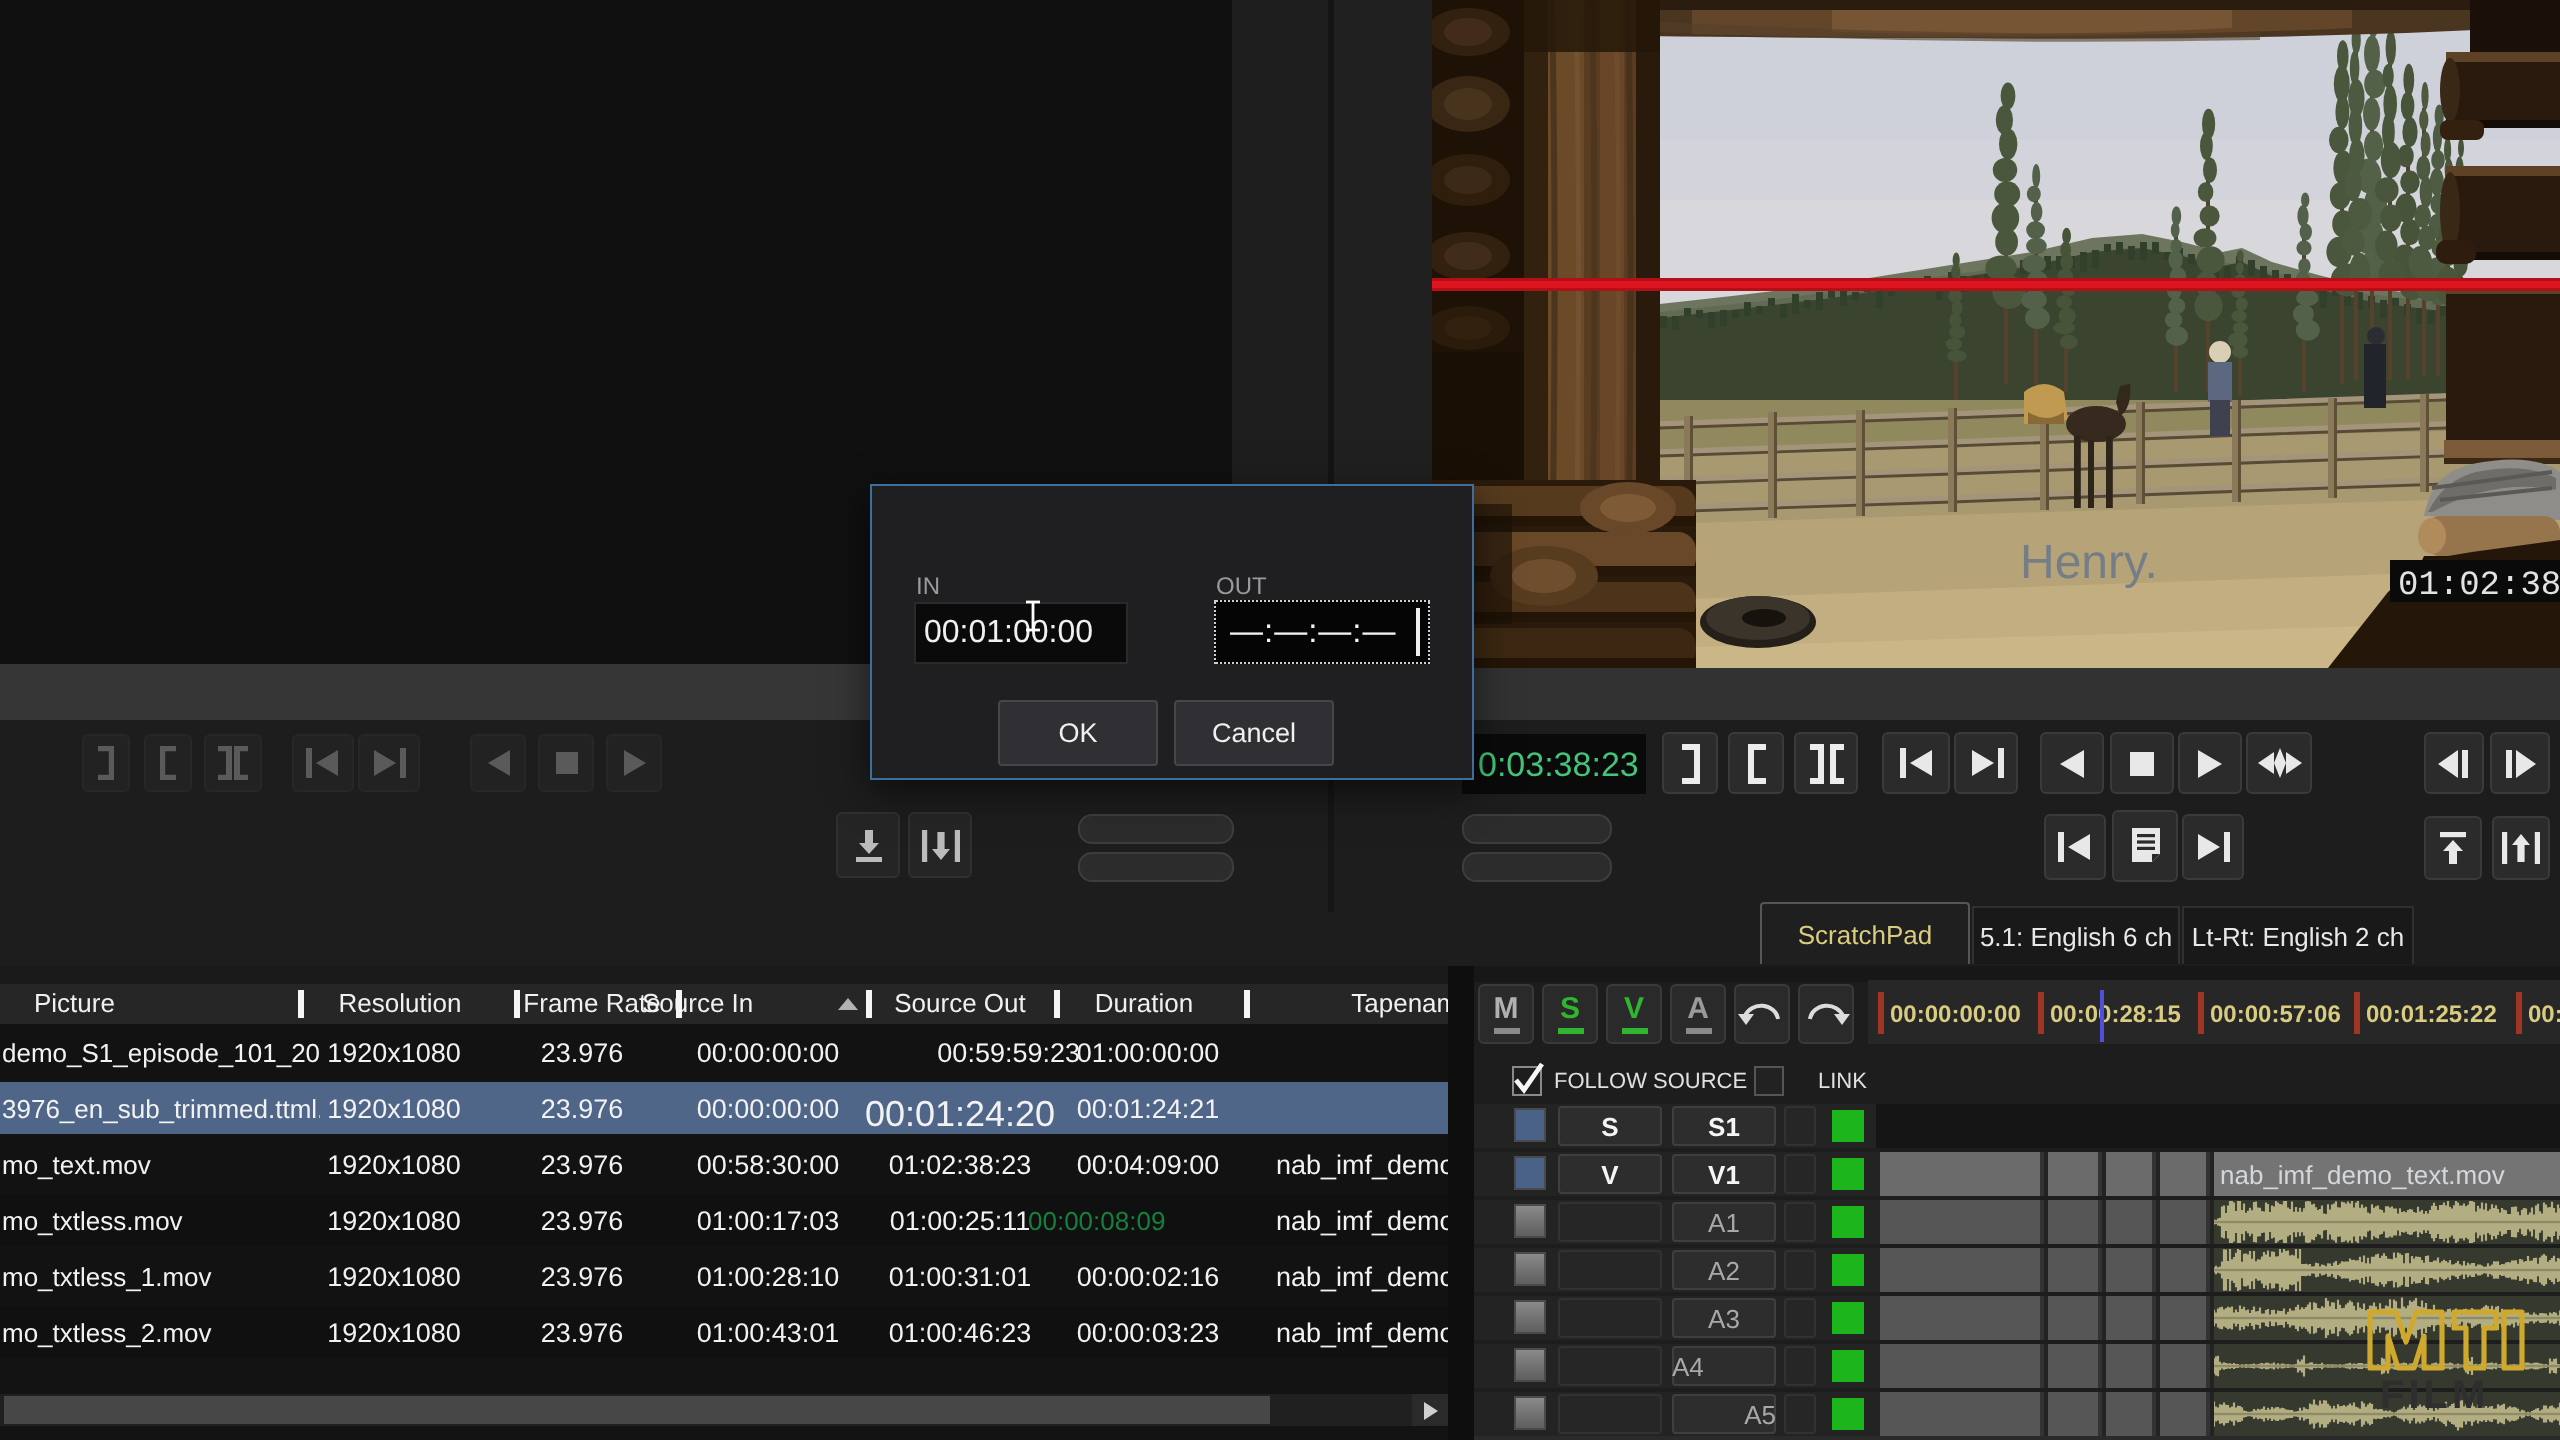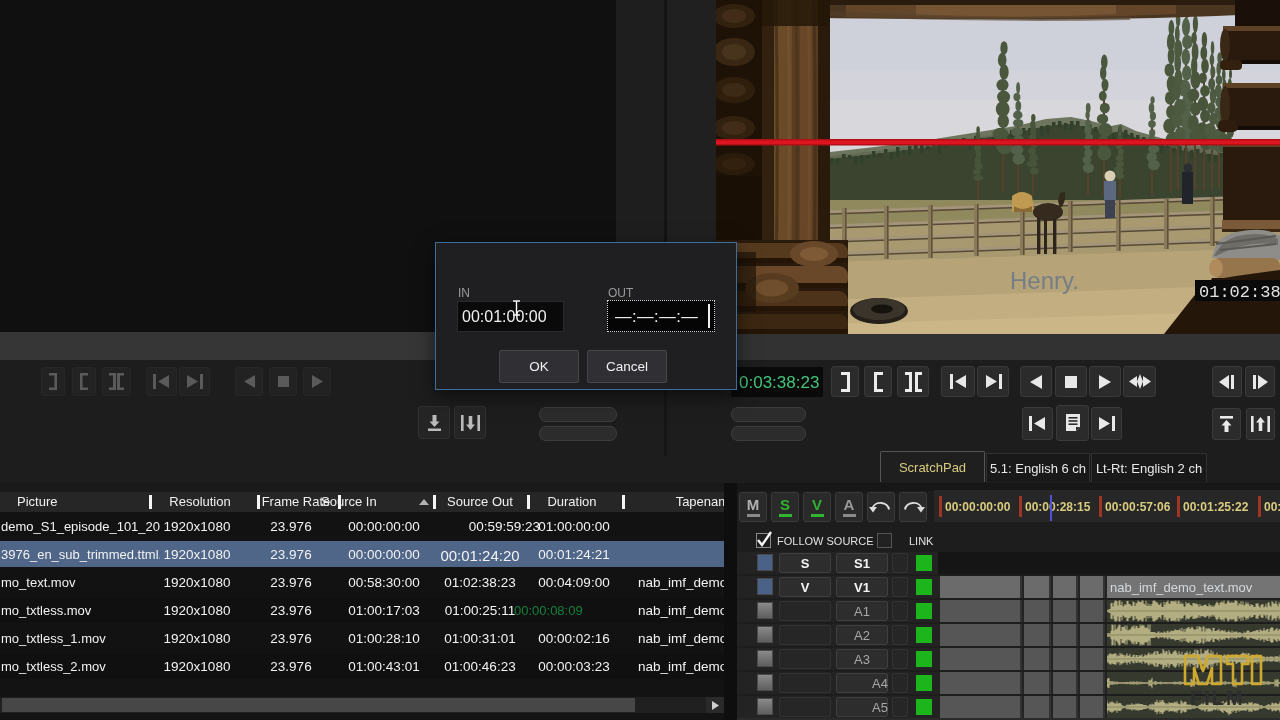--- a/index.html
+++ b/index.html
@@ -572,21 +572,21 @@
 <div class="ab" style="left:137px;top:36px;width:120px;text-align:center;font-size:13.5px;color:#f2f2f2">1920x1080</div>
 <div class="ab" style="left:231px;top:36px;width:120px;text-align:center;font-size:13.5px;color:#f2f2f2">23.976</div>
 <div class="ab" style="left:324px;top:36px;width:120px;text-align:center;font-size:13.5px;color:#f2f2f2">00:00:00:00</div>
 <div class="ab" style="left:420px;top:36px;width:120px;text-align:right;font-size:13.5px;color:#f2f2f2">00:59:59:23</div>
 <div class="ab" style="left:514px;top:36px;width:120px;text-align:center;font-size:13.5px;color:#f2f2f2">01:00:00:00</div>
 <div class="ab" style="left:0;top:58px;width:730px;height:26px;background:#4f6689"></div>
 <div class="ab" style="left:1px;top:64px;width:159px;height:17px;overflow:hidden;font-size:13px;color:#f2f2f2;white-space:nowrap">3976_en_sub_trimmed.ttml.x</div>
 <div class="ab" style="left:137px;top:64px;width:120px;text-align:center;font-size:13.5px;color:#f2f2f2">1920x1080</div>
 <div class="ab" style="left:231px;top:64px;width:120px;text-align:center;font-size:13.5px;color:#f2f2f2">23.976</div>
 <div class="ab" style="left:324px;top:64px;width:120px;text-align:center;font-size:13.5px;color:#f2f2f2">00:00:00:00</div>
-<div class="ab" style="left:420px;top:64px;width:120px;text-align:center;font-size:15px;color:#f2f2f2">00:01:24:20</div>
+<div class="ab" style="left:420px;top:64px;width:120px;text-align:center;font-size:18px;color:#f2f2f2">00:01:24:20</div>
 <div class="ab" style="left:514px;top:64px;width:120px;text-align:center;font-size:13.5px;color:#f2f2f2">00:01:24:21</div>
 <div class="ab" style="left:0;top:86px;width:730px;height:26px;background:#121212"></div>
 <div class="ab" style="left:1px;top:92px;width:159px;height:17px;overflow:hidden;font-size:13px;color:#f2f2f2;white-space:nowrap">mo_text.mov</div>
 <div class="ab" style="left:137px;top:92px;width:120px;text-align:center;font-size:13.5px;color:#f2f2f2">1920x1080</div>
 <div class="ab" style="left:231px;top:92px;width:120px;text-align:center;font-size:13.5px;color:#f2f2f2">23.976</div>
 <div class="ab" style="left:324px;top:92px;width:120px;text-align:center;font-size:13.5px;color:#f2f2f2">00:58:30:00</div>
 <div class="ab" style="left:420px;top:92px;width:120px;text-align:center;font-size:13.5px;color:#f2f2f2">01:02:38:23</div>
 <div class="ab" style="left:514px;top:92px;width:120px;text-align:center;font-size:13.5px;color:#f2f2f2">00:04:09:00</div>
 <div class="ab" style="left:638px;top:92px;font-size:13.5px;color:#f2f2f2">nab_imf_demo_</div>
 <div class="ab" style="left:0;top:114px;width:730px;height:26px;background:#101010"></div>
@@ -739,21 +739,21 @@
 <div class="ab" style="left:343px;top:165px;width:25px;height:22px;background:#565656;border-right:2px solid #333"></div>
 <div class="ab" style="left:370px;top:165px;width:173px;height:22px;background:#35392e"></div>
 <svg class="ab" style="left:370px;top:165px" width="174" height="22" viewBox="0 0 174 22">
       <path d="M0,6.9V15.1M1,8.2V13.8M2,6.3V15.7M3,5.6V16.4M4,5.4V16.6M5,6.8V15.2M6,6.1V15.9M7,5.4V16.6M8,5.7V16.3M9,5.3V16.7M10,8.2V13.8M11,6.8V15.2M12,8.0V14.0M13,4.7V17.3M14,6.5V15.5M15,5.4V16.6M16,7.1V14.9M17,6.8V15.2M18,8.5V13.5M19,7.0V15.0M20,5.2V16.8M21,7.8V14.2M22,7.5V14.5M23,5.8V16.2M24,8.8V13.2M25,8.8V13.2M26,7.0V15.0M27,6.5V15.5M28,9.2V12.8M29,7.0V15.0M30,6.9V15.1M31,8.9V13.1M32,7.2V14.8M33,7.5V14.5M34,7.5V14.5M35,6.2V15.8M36,9.1V12.9M37,7.9V14.1M38,6.2V15.8M39,7.3V14.7M40,7.3V14.7M41,5.5V16.5M42,4.4V17.6M43,6.8V15.2M44,5.6V16.4M45,6.4V15.6M46,5.5V16.5M47,4.2V17.8M48,3.1V18.9M49,6.9V15.1M50,3.1V18.9M51,3.6V18.4M52,6.0V16.0M53,6.2V15.8M54,5.1V16.9M55,5.7V16.3M56,1.0V21.0M57,2.4V19.6M58,5.1V16.9M59,3.1V18.9M60,3.2V18.8M61,6.5V15.5M62,1.9V20.1M63,4.4V17.6M64,6.1V15.9M65,5.9V16.1M66,4.3V17.7M67,3.4V18.6M68,2.3V19.7M69,3.0V19.0M70,4.9V17.1M71,7.1V14.9M72,3.3V18.7M73,5.8V16.2M74,6.5V15.5M75,3.7V18.3M76,7.1V14.9M77,6.5V15.5M78,4.8V17.2M79,4.9V17.1M80,3.2V18.8M81,5.2V16.8M82,6.9V15.1M83,3.6V18.4M84,6.2V15.8M85,6.3V15.7M86,4.7V17.3M87,5.1V16.9M88,1.6V20.4M89,6.1V15.9M90,1.8V20.2M91,2.6V19.4M92,6.1V15.9M93,6.2V15.8M94,0.7V21.3M95,5.2V16.8M96,6.1V15.9M97,4.7V17.3M98,2.3V19.7M99,3.0V19.0M100,2.2V19.8M101,1.0V21.0M102,5.0V17.0M103,5.4V16.6M104,2.2V19.8M105,5.8V16.2M106,3.5V18.5M107,6.6V15.4M108,6.5V15.5M109,7.5V14.5M110,4.4V17.6M111,7.2V14.8M112,7.6V14.4M113,7.3V14.7M114,7.3V14.7M115,8.5V13.5M116,7.7V14.3M117,6.5V15.5M118,6.4V15.6M119,8.1V13.9M120,7.0V15.0M121,6.3V15.7M122,7.3V14.7M123,7.8V14.2M124,9.1V12.9M125,6.5V15.5M126,6.4V15.6M127,8.6V13.4M128,8.2V13.8M129,6.0V16.0M130,6.7V15.3M131,7.2V14.8M132,7.9V14.1M133,8.1V13.9M134,6.1V15.9M135,5.4V16.6M136,4.5V17.5M137,5.1V16.9M138,6.5V15.5M139,4.9V17.1M140,7.8V14.2M141,5.4V16.6M142,5.0V17.0M143,8.1V13.9M144,6.4V15.6M145,7.5V14.5M146,7.1V14.9M147,7.4V14.6M148,7.2V14.8M149,8.1V13.9M150,6.3V15.7M151,8.7V13.3M152,7.1V14.9M153,8.5V13.5M154,7.7V14.3M155,8.5V13.5M156,8.4V13.6M157,8.3V13.7M158,9.3V12.7M159,9.4V12.6M160,8.2V13.8M161,9.1V12.9M162,9.6V12.4M163,8.6V13.4M164,8.5V13.5M165,8.6V13.4M166,8.7V13.3M167,9.7V12.3M168,8.3V13.7M169,8.7V13.3M170,8.0V14.0M171,8.4V13.6M172,9.6V12.4M173,7.2V14.8" stroke="#b3ae82" stroke-width="1.1" fill="none"></path>
       <rect x="0" y="10.4" width="174" height="1.2" fill="#8f8b66"></rect>
     </svg>
 <div class="ab" style="left:0px;top:189px;width:543px;height:22px;background:#232323"></div>
 <div class="ab" style="left:20px;top:191px;width:16px;height:17px;background:linear-gradient(#8a8a8a,#5e5e5e);border:1px solid #4a4a4a"></div>
 <div class="ab" style="left:42px;top:190px;width:52px;height:20px;background:#262626;border:1px solid #323232;border-radius:2px"></div>
 <div class="ab" style="left:99px;top:190px;width:52px;height:20px;background:#2d2d2d;border:1px solid #3f3f3f;border-radius:2px"></div>
-<div class="ab" style="left:99px;top:193px;width:52px;text-align:right;font-size:13px;color:#a8a8a8">A4</div>
+<div class="ab" style="left:99px;top:193px;width:52px;text-align:left;font-size:13px;color:#a8a8a8">A4</div>
 <div class="ab" style="left:155px;top:190px;width:16px;height:20px;background:#262626;border:1px solid #323232;border-radius:2px"></div>
 <div class="ab" style="left:179px;top:192px;width:16px;height:16px;background:#1cb51c"></div>
 <div class="ab" style="left:203px;top:189px;width:82px;height:22px;background:#565656;border-right:2px solid #333"></div>
 <div class="ab" style="left:287px;top:189px;width:27px;height:22px;background:#565656;border-right:2px solid #333"></div>
 <div class="ab" style="left:316px;top:189px;width:25px;height:22px;background:#565656;border-right:2px solid #333"></div>
 <div class="ab" style="left:343px;top:189px;width:25px;height:22px;background:#565656;border-right:2px solid #333"></div>
 <div class="ab" style="left:370px;top:189px;width:173px;height:22px;background:#35392e"></div>
 <svg class="ab" style="left:370px;top:189px" width="174" height="22" viewBox="0 0 174 22">
       <path d="M0,7.2V14.8M1,6.3V15.7M2,5.9V16.1M3,8.9V13.1M4,9.8V12.2M5,9.1V12.9M6,9.5V12.5M7,9.8V12.2M8,9.6V12.4M9,10.0V12.0M10,9.5V12.5M11,10.0V12.0M12,10.0V12.0M13,10.5V11.5M14,10.1V11.9M15,10.4V11.6M16,10.0V12.0M17,10.3V11.7M18,10.1V11.9M19,10.0V12.0M20,9.8V12.2M21,10.3V11.7M22,10.1V11.9M23,9.8V12.2M24,9.5V12.5M25,9.9V12.1M26,9.4V12.6M27,9.4V12.6M28,9.9V12.1M29,9.8V12.2M30,9.3V12.7M31,10.2V11.8M32,9.6V12.4M33,10.3V11.7M34,9.8V12.2M35,9.9V12.1M36,10.2V11.8M37,10.0V12.0M38,10.3V11.7M39,10.4V11.6M40,10.3V11.7M41,10.0V12.0M42,7.8V14.2M43,8.8V13.2M44,7.8V14.2M45,5.7V16.3M46,9.9V12.1M47,9.7V12.3M48,9.3V12.7M49,9.1V12.9M50,10.0V12.0M51,9.9V12.1M52,10.1V11.9M53,10.0V12.0M54,9.4V12.6M55,10.2V11.8M56,10.4V11.6M57,10.1V11.9M58,10.2V11.8M59,10.1V11.9M60,10.2V11.8M61,10.2V11.8M62,10.4V11.6M63,10.1V11.9M64,10.4V11.6M65,10.3V11.7M66,9.9V12.1M67,9.8V12.2M68,9.4V12.6M69,10.1V11.9M70,9.8V12.2M71,10.0V12.0M72,9.6V12.4M73,9.5V12.5M74,9.5V12.5M75,10.1V11.9M76,9.9V12.1M77,10.0V12.0M78,10.4V11.6M79,10.1V11.9M80,10.4V11.6M81,10.6V11.4M82,10.0V12.0M83,10.5V11.5M84,6.9V15.1M85,7.4V14.6M86,8.7V13.3M87,7.2V14.8M88,9.9V12.1M89,9.7V12.3M90,9.2V12.8M91,9.1V12.9M92,9.4V12.6M93,9.7V12.3M94,9.6V12.4M95,9.3V12.7M96,9.5V12.5M97,10.2V11.8M98,9.7V12.3M99,9.6V12.4M100,10.3V11.7M101,10.2V11.8M102,10.5V11.5M103,10.1V11.9M104,10.4V11.6M105,10.5V11.5M106,10.4V11.6M107,10.3V11.7M108,10.5V11.5M109,9.7V12.3M110,9.5V12.5M111,9.3V12.7M112,9.9V12.1M113,9.6V12.4M114,9.3V12.7M115,9.4V12.6M116,9.8V12.2M117,9.7V12.3M118,9.3V12.7M119,9.6V12.4M120,10.3V11.7M121,10.2V11.8M122,9.8V12.2M123,10.2V11.8M124,10.4V11.6M125,10.3V11.7M126,7.8V14.2M127,6.9V15.1M128,8.6V13.4M129,6.5V15.5M130,10.1V11.9M131,9.9V12.1M132,10.2V11.8M133,10.0V12.0M134,9.2V12.8M135,9.6V12.4M136,10.0V12.0M137,9.5V12.5M138,9.4V12.6M139,9.3V12.7M140,9.8V12.2M141,9.4V12.6M142,10.2V11.8M143,10.0V12.0M144,10.2V11.8M145,10.3V11.7M146,10.2V11.8M147,10.5V11.5M148,10.3V11.7M149,10.2V11.8M150,10.0V12.0M151,10.2V11.8M152,10.2V11.8M153,10.2V11.8M154,9.4V12.6M155,9.8V12.2M156,9.2V12.8M157,9.2V12.8M158,9.6V12.4M159,9.7V12.3M160,9.4V12.6M161,9.2V12.8M162,9.4V12.6M163,9.8V12.2M164,9.9V12.1M165,10.2V11.8M166,10.0V12.0M167,10.5V11.5M168,7.3V14.7M169,8.8V13.2M170,7.5V14.5M171,7.3V14.7M172,10.0V12.0M173,10.1V11.9" stroke="#b3ae82" stroke-width="1.1" fill="none"></path>
       <rect x="0" y="10.4" width="174" height="1.2" fill="#8f8b66"></rect>

